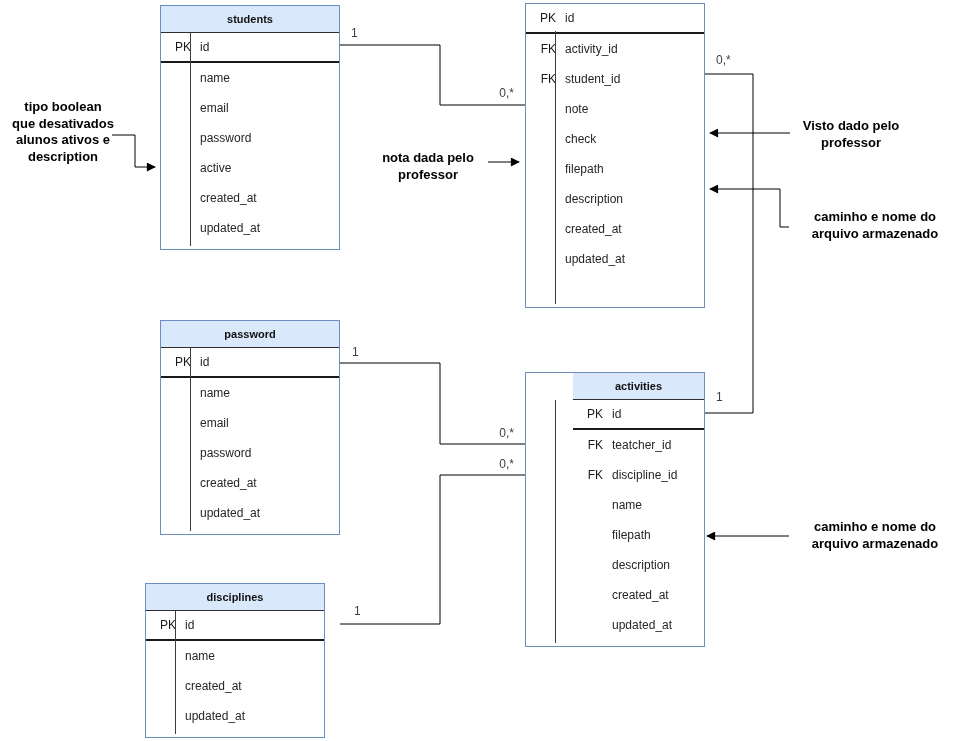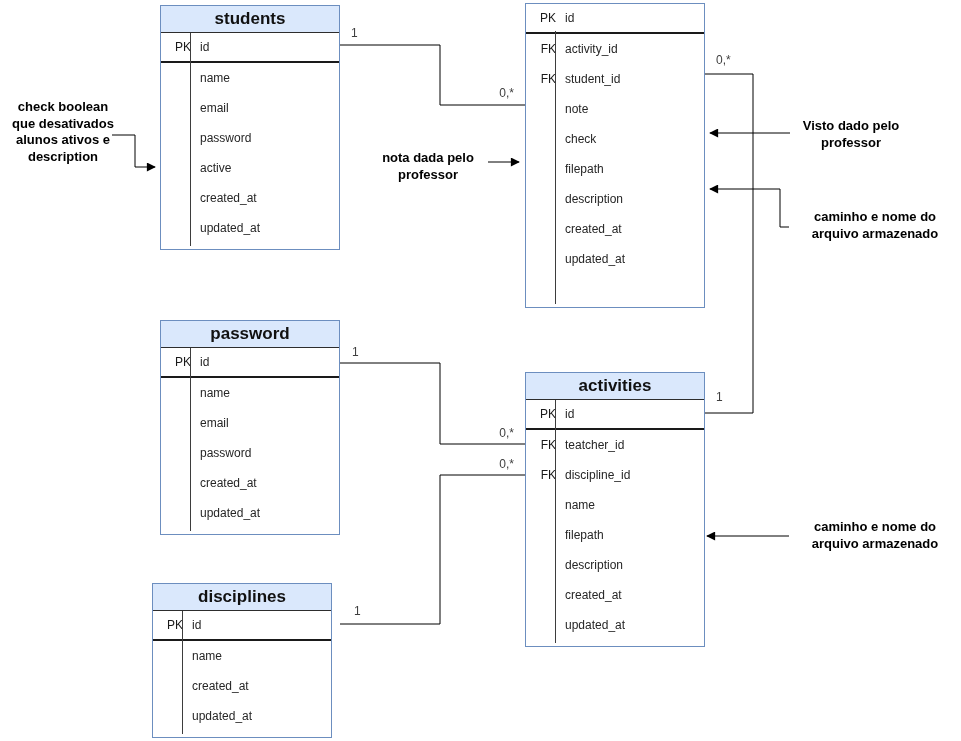--- a/index.html
+++ b/index.html
@@ -38,21 +38,21 @@
     background: #ffffff;
     border: 1px solid var(--table-border);
     box-sizing: border-box;
   }
   .er-header {
     height: 27px;
     display: flex;
     align-items: center;
     justify-content: center;
     font-weight: bold;
-    font-size: 17px;
+    font-size: 11px;
     color: #111111;
     background: var(--header-fill);
     border-bottom: 1px solid #2d2d2d;
     box-sizing: border-box;
   }
   .er-row {
     display: flex;
     height: 30px;
     align-items: center;
     font-size: 12px;
@@ -107,21 +107,21 @@
       <path d="M340,624 H440 V475 H525" class="rel-line"></path>
       <text x="354" y="615" text-anchor="start" class="card-label">1</text>
       <text x="514" y="468" text-anchor="end" class="card-label">0,*</text>
       <path d="M112,135 H135 V167 H155" class="ann-arrow" marker-end="url(#arrowhead)"></path>
       <path d="M488,162 H519" class="ann-arrow" marker-end="url(#arrowhead)"></path>
       <path d="M790,133 H710" class="ann-arrow" marker-end="url(#arrowhead)"></path>
       <path d="M789,227 H780 V189 H710" class="ann-arrow" marker-end="url(#arrowhead)"></path>
       <path d="M789,536 H707" class="ann-arrow" marker-end="url(#arrowhead)"></path>
     </svg>
 <div class="annotation" style="left: 8px; top: 99px; width: 110px;">
-      <div>check boolean</div>
+      <div>tipo boolean</div>
       <div>que desativados</div>
       <div>alunos ativos e</div>
       <div>description</div>
     </div>
     <div class="annotation" style="left: 372px; top: 150px; width: 112px;">
       <div>nota dada pelo</div>
       <div>professor</div>
     </div>
     <div class="annotation" style="left: 792px; top: 118px; width: 118px;">
       <div>Visto dado pelo</div>
@@ -227,21 +227,21 @@
       <div class="er-row">
         <span class="er-key"></span>
         <span class="er-field">created_at</span>
       </div>
       <div class="er-row">
         <span class="er-key"></span>
         <span class="er-field">updated_at</span>
       </div>
       <div class="er-vline"></div>
     </div>
-    <div class="er-table" style="left: 525px; top: 372px; width: 180px; height: 275px;">
+    <div class="er-table" style="left: 525px; top: 372px; width: 180px; height: 275px; padding-left: 47px;">
       <div class="er-header">activities</div>
       <div class="er-row pk-row">
         <span class="er-key">PK</span>
         <span class="er-field pk-underline">id</span>
       </div>
       <div class="er-row">
         <span class="er-key">FK</span>
         <span class="er-field">teatcher_id</span>
       </div>
       <div class="er-row">
@@ -263,21 +263,21 @@
       <div class="er-row">
         <span class="er-key"></span>
         <span class="er-field">created_at</span>
       </div>
       <div class="er-row">
         <span class="er-key"></span>
         <span class="er-field">updated_at</span>
       </div>
       <div class="er-vline"></div>
     </div>
-    <div class="er-table" style="left: 152px; top: 583px; width: 180px; height: 155px;">
+    <div class="er-table" style="left: 145px; top: 583px; width: 180px; height: 155px;">
       <div class="er-header">disciplines</div>
       <div class="er-row pk-row">
         <span class="er-key">PK</span>
         <span class="er-field pk-underline">id</span>
       </div>
       <div class="er-row">
         <span class="er-key"></span>
         <span class="er-field">name</span>
       </div>
       <div class="er-row">

